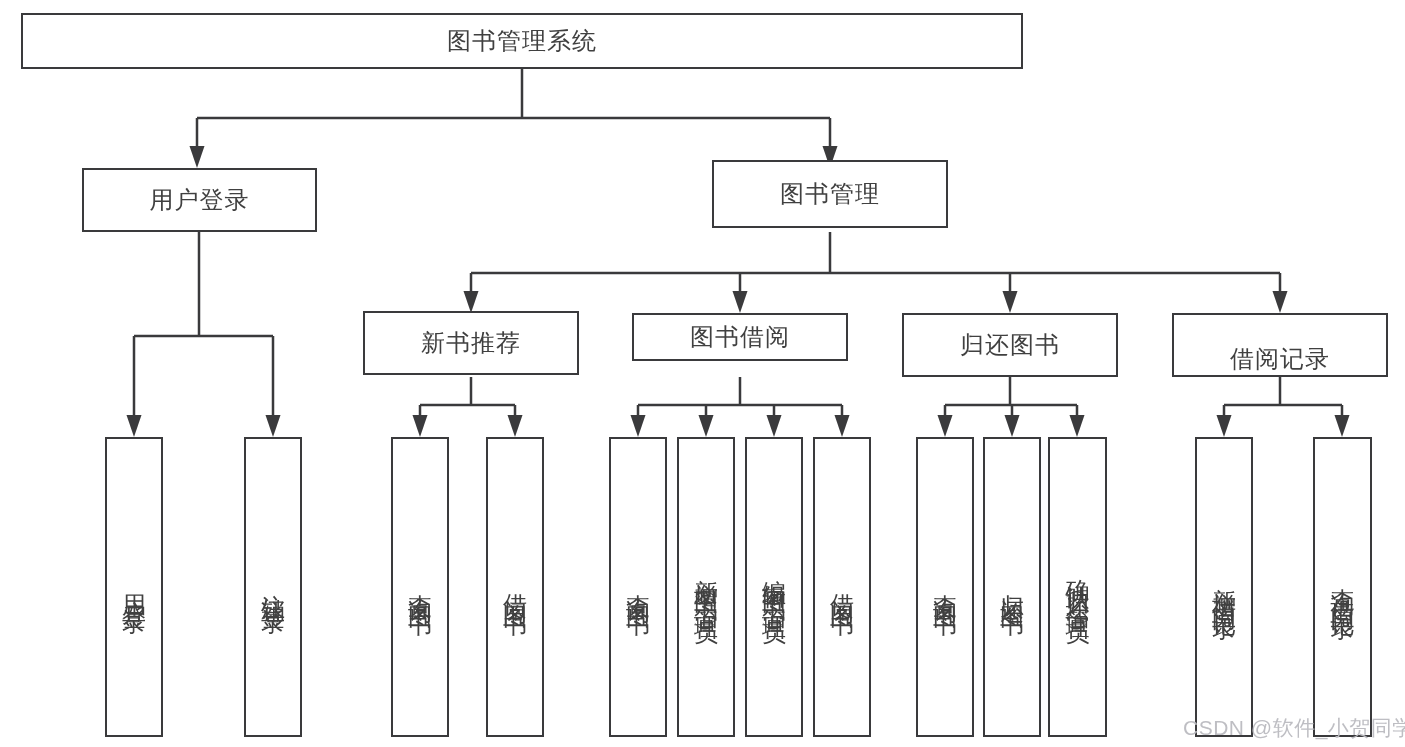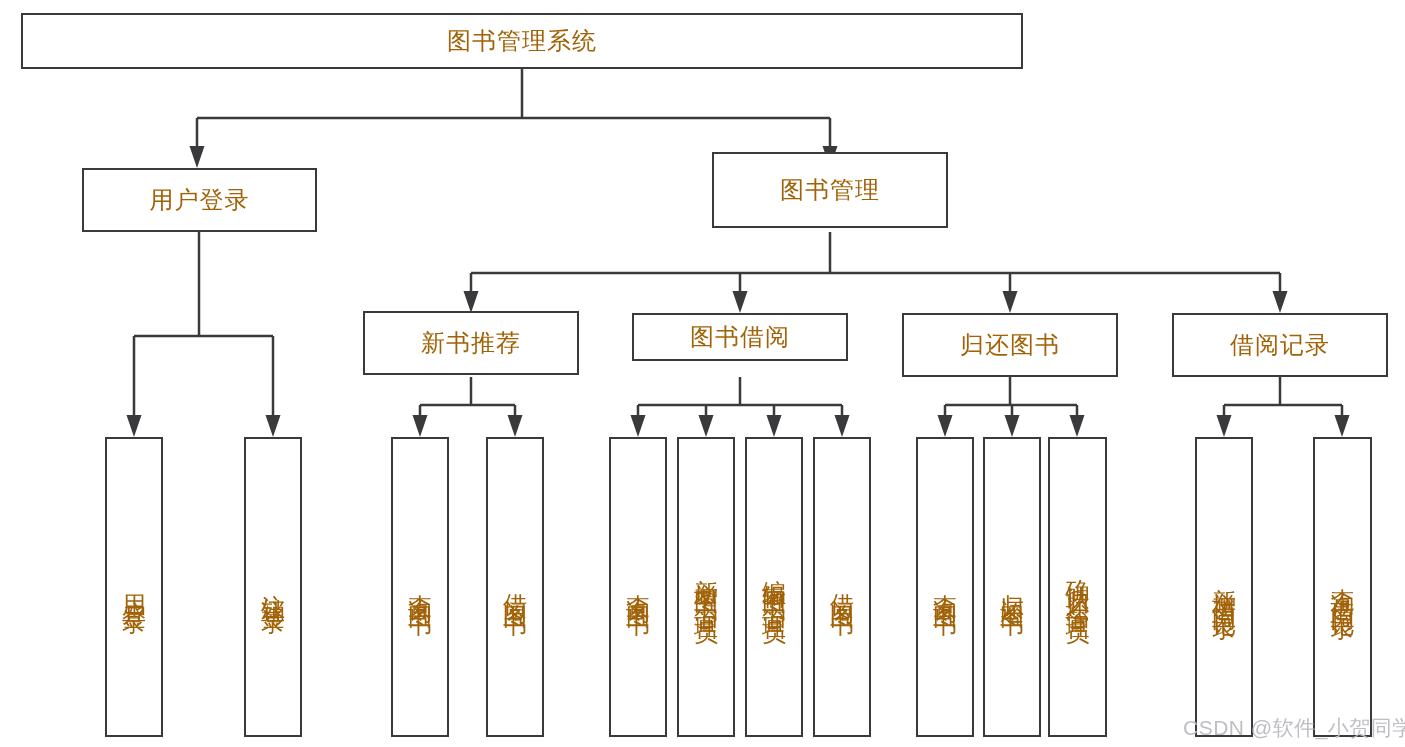--- a/index.html
+++ b/index.html
@@ -9,21 +9,21 @@
     background:#ffffff;
     font-family:"Liberation Sans",sans-serif;
     overflow:hidden;
   }
   .connectors{position:absolute;left:0;top:0;z-index:1;}
   .node{
     position:absolute;
     background:#ffffff;
     border:2.5px solid #3a3a3c;
     box-sizing:border-box;
-    color:#a16207;
+    color:#404040;
     z-index:2;
     display:flex;align-items:center;justify-content:center;
   }
   .hbox{font-size:24px;letter-spacing:1px;}
   .vbox{font-size:24px;}
   .vbox .vtext{
     writing-mode:vertical-rl;
     text-orientation:mixed;
     letter-spacing:6px;
     line-height:1;
@@ -84,34 +84,34 @@
     </g>
   </svg>
 
   <div class="node hbox" style="left:21px;top:13px;width:1002px;height:56px;">
     <span>图书管理系统</span>
   </div>
 
   <div class="node hbox" style="left:82px;top:168px;width:235px;height:64px;">
     <span>用户登录</span>
   </div>
-  <div class="node hbox" style="left:712px;top:152px;width:236px;height:76px;">
+  <div class="node hbox" style="left:712px;top:160px;width:236px;height:68px;">
     <span>图书管理</span>
   </div>
 
   <div class="node hbox" style="left:363px;top:311px;width:216px;height:64px;">
     <span>新书推荐</span>
   </div>
   <div class="node hbox" style="left:632px;top:313px;width:216px;height:48px;">
     <span>图书借阅</span>
   </div>
   <div class="node hbox" style="left:902px;top:313px;width:216px;height:64px;">
     <span>归还图书</span>
   </div>
-  <div class="node hbox" style="left:1172px;top:313px;width:216px;height:64px;">
+  <div class="node hbox" style="left:1172px;top:313px;width:216px;height:64px;align-items:flex-end;">
     <span>借阅记录</span>
   </div>
 
   <div class="node vbox" style="left:105px;top:437px;width:58px;height:300px;">
     <span class="vtext">用户登录</span>
   </div>
   <div class="node vbox" style="left:244px;top:437px;width:58px;height:300px;">
     <span class="vtext">注销登录</span>
   </div>
 

